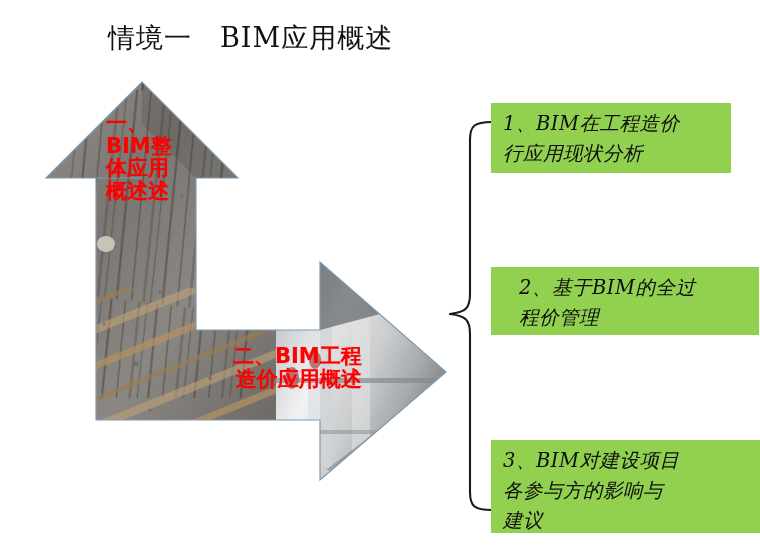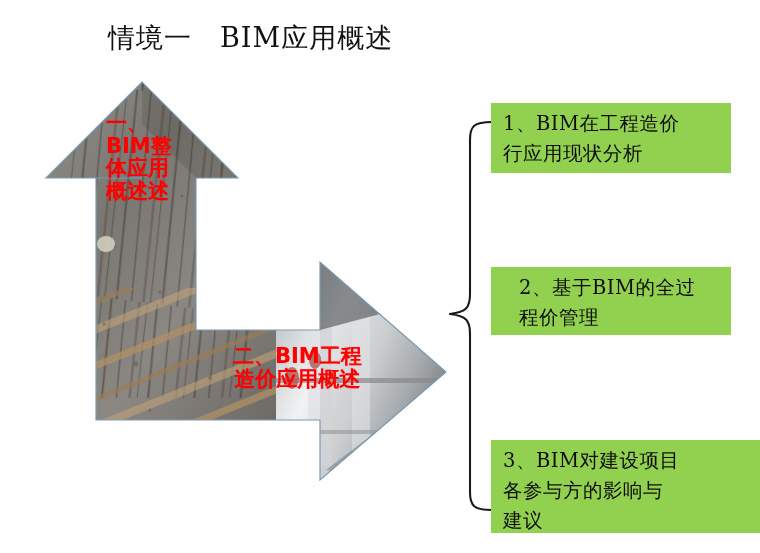--- a/index.html
+++ b/index.html
@@ -49,21 +49,21 @@
   }
   #arrow-label-1{
     left:106px; top:112px;
     font-size:21px;
     letter-spacing:0px;
     text-align:left;
   }
   #arrow-label-2{
     left:233px; top:345px;
     font-size:21px;
-    text-align:center;
+    text-align:right;
   }
 
   
   #brace{
     position:absolute;
     left:440px; top:110px;
     width:56px;  height:412px;
   }
   #brace svg{display:block;}
 
@@ -72,23 +72,24 @@
     position:absolute;
     background:#92D050;
     color:#0d0d0d;
     font-family:"DejaVu Serif","Liberation Serif",serif;
     font-size:19.5px;
     line-height:30px;
     padding:6px 9px 6px 12px;
     box-sizing:border-box;
     white-space:pre-line;
     letter-spacing:0.5px;
+    font-style:italic;
   }
   #green-box-1{left:491px; top:103px; width:240px; height:70px;}
-  #green-box-2{left:491px; top:267px; width:240px; height:68px;padding-left:28px;}
+  #green-box-2{left:491px; top:267px; width:268px; height:68px;padding-left:28px;}
   #green-box-3{left:491px; top:440px; width:284px; height:93px;}
 </style>
 </head>
 <body>
 
 <div id="slide">
 
   <div id="slide-title">情境一　BIM应用概述</div>
 
   <div id="arrow-graphic">

